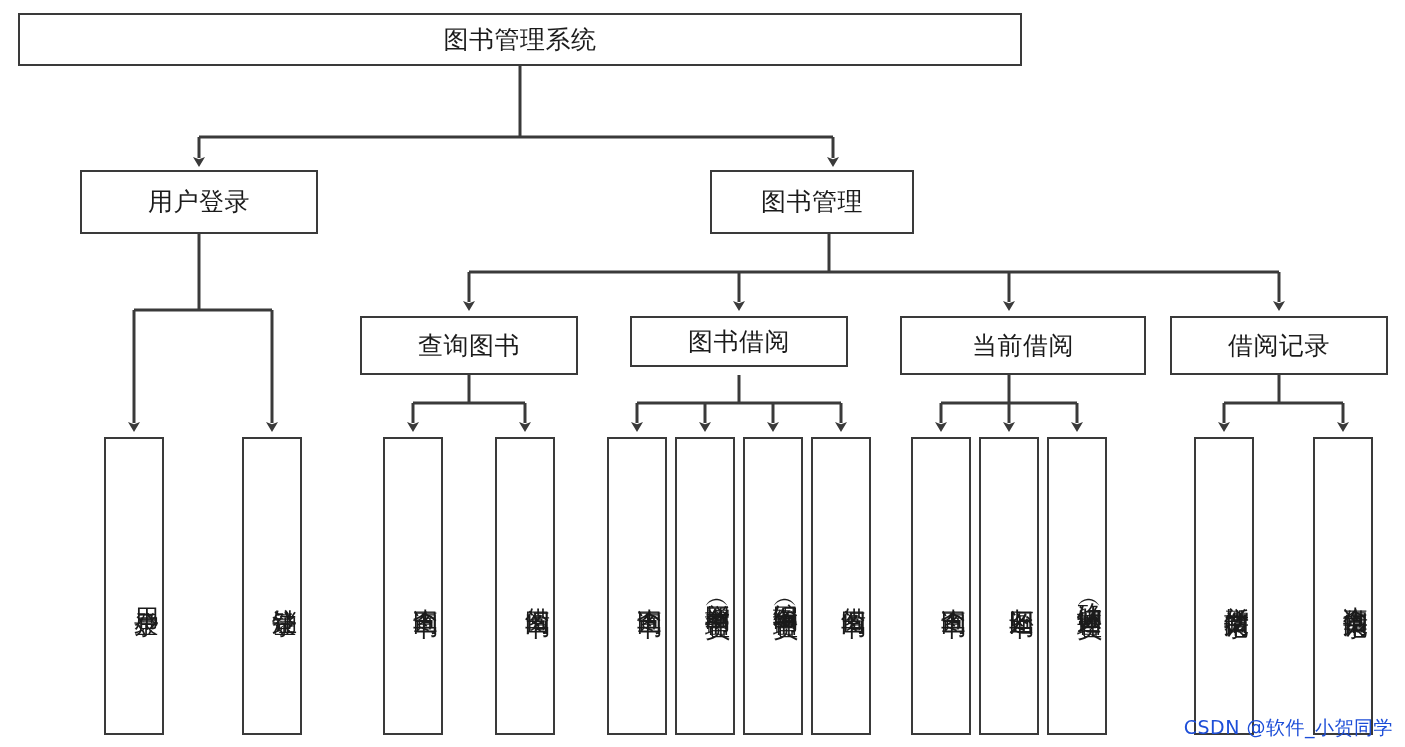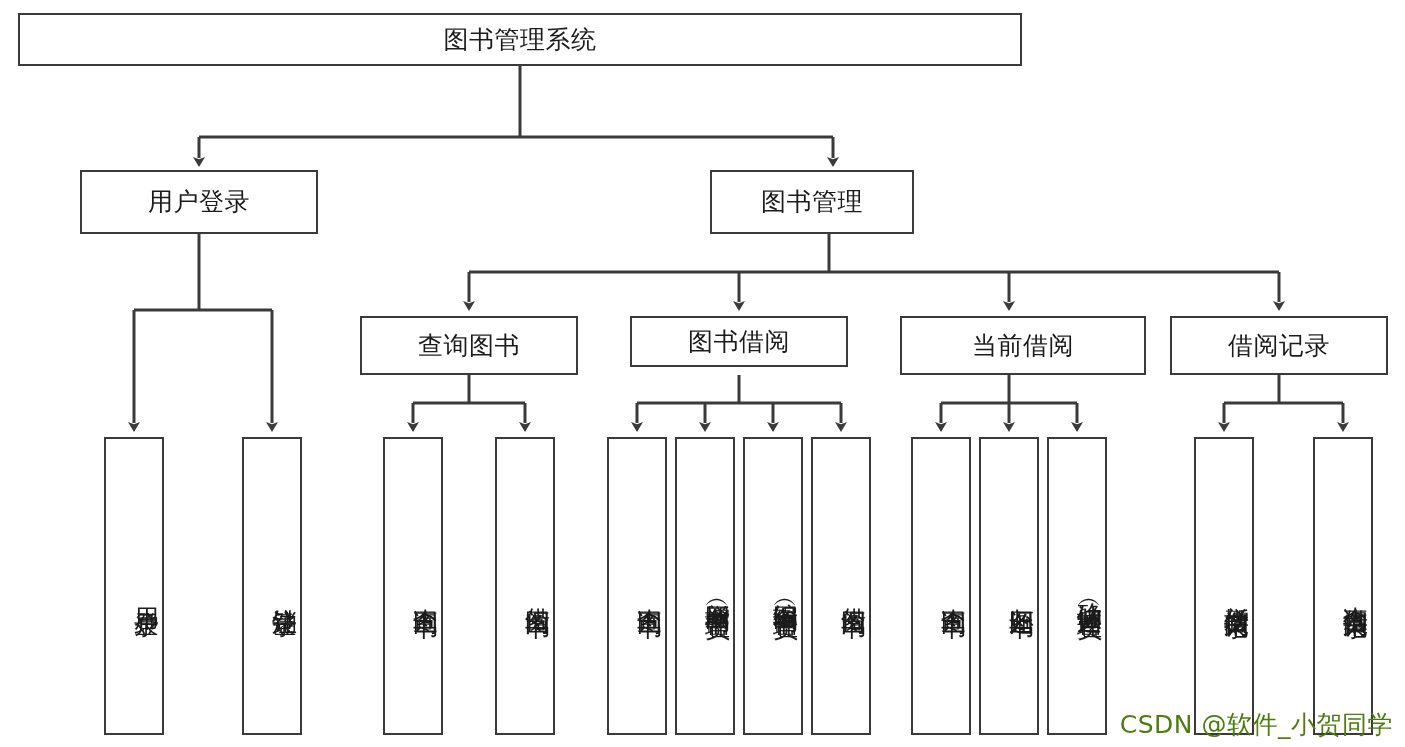--- a/index.html
+++ b/index.html
@@ -56,22 +56,22 @@
   }
   .node.vert .vlabel {
     writing-mode: vertical-rl;
     text-orientation: upright;
     white-space: nowrap;
   }
   .watermark {
     position: absolute;
     right: 12px;
     bottom: 6px;
-    font-size: 25px;
-    color: #4d7c0f;
+    font-size: 19px;
+    color: #1d4ed8;
     letter-spacing: 0.5px;
     white-space: nowrap;
     margin-left: 36px;
   }
 </style>
 </head>
 <body>
 
 <div id="canvas">
 

